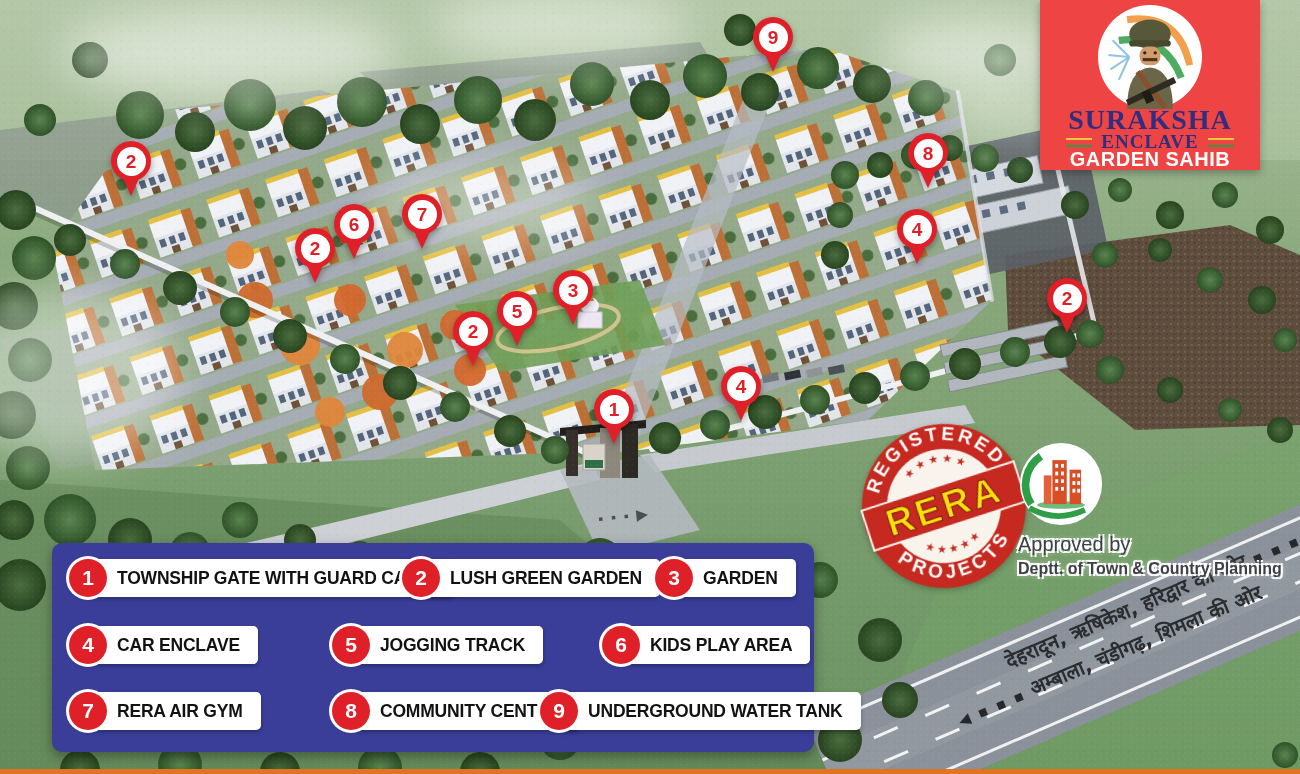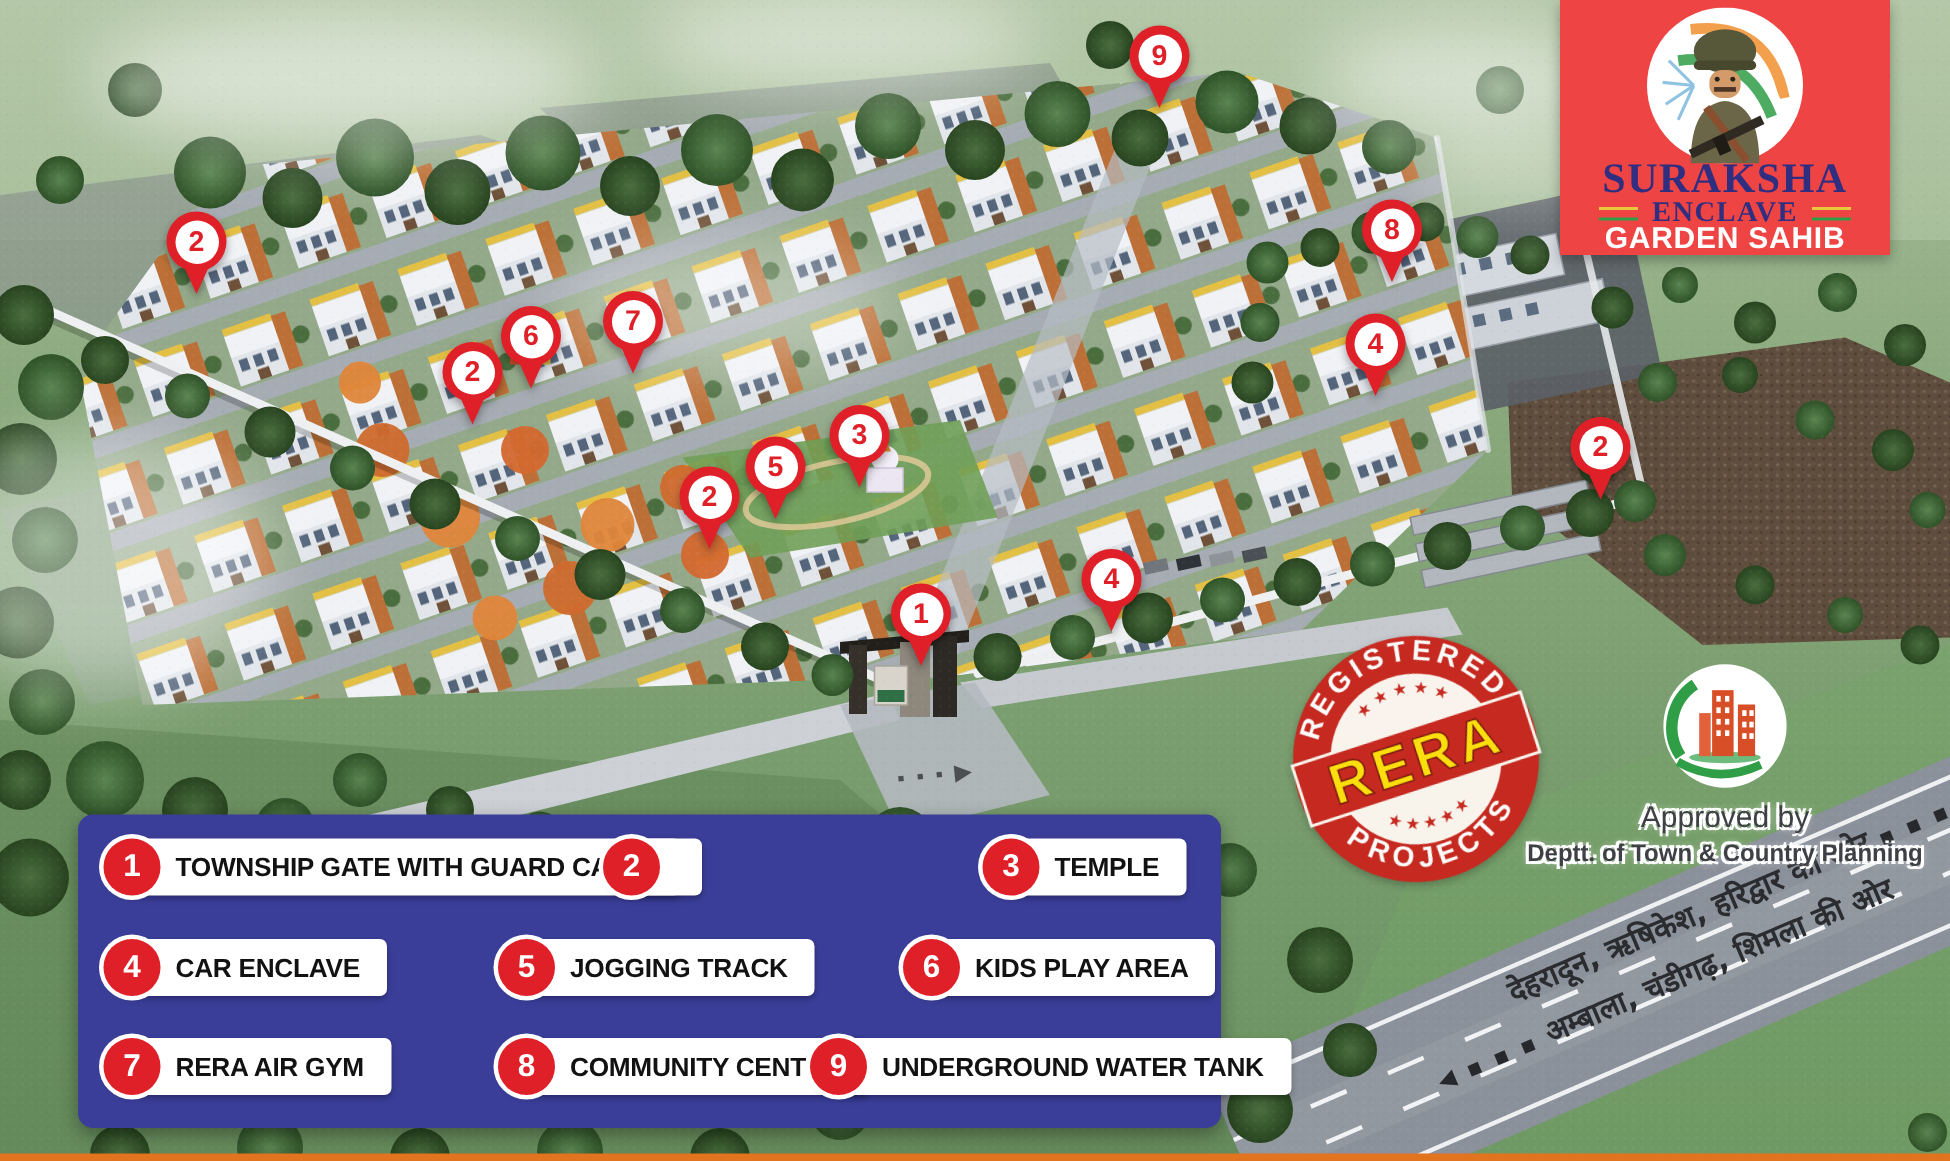--- a/index.html
+++ b/index.html
@@ -38,21 +38,21 @@
             font-weight:bold;font-size:19px;letter-spacing:1px;color:#2f2e80;
             display:flex;align-items:center;justify-content:center;gap:9px;}
   #logo .rule{display:inline-block;width:26px;height:5px;border-top:2px solid #e8c83f;
               border-bottom:2px solid #2e9e46;}
   #logo .t3{position:absolute;left:0;top:148px;width:100%;font-weight:bold;font-size:20px;
             letter-spacing:.5px;color:#ffffff;}
   
   #stamp{position:absolute;left:858px;top:420px;width:172px;height:172px;z-index:6;
          transform:rotate(-13deg);opacity:.97;filter:drop-shadow(0 2px 3px rgba(0,0,0,.25));}
   
-  #badge{position:absolute;left:1018px;top:441px;width:264px;z-index:6;text-align:center;}
+  #badge{position:absolute;left:1018px;top:441px;width:264px;z-index:6;}
   #badge .bline{color:#3e4045;
      text-shadow:-2px -2px 0 #fff,2px -2px 0 #fff,-2px 2px 0 #fff,2px 2px 0 #fff,0 0 6px #fff;}
   #badge .l1{font-size:20px;margin-top:2px;}
   #badge .l2,#badge .l3{font-weight:bold;font-size:16px;line-height:26px;}
   
   .hwlabel{position:absolute;z-index:4;white-space:nowrap;font-weight:bold;font-size:20px;
            color:#2a2c30;transform:rotate(-23deg);transform-origin:left center;
            font-family:"DejaVu Sans","Liberation Sans",sans-serif;}
   .dash-arrow{font-size:15px;letter-spacing:2px;color:#26282c;}
   #gate-arrow{position:absolute;left:598px;top:508px;z-index:4;color:#4b4f52;
@@ -400,24 +400,25 @@
 
   <div id="gate-arrow">▪ ▪ ▪ ▶</div>
 
   <div id="legend">
     <div class="pill" style="left:18px;top:16px;">
         <div class="pill-num">1</div>
         <div class="pill-label">TOWNSHIP GATE WITH GUARD CABIN</div>
       </div>
     <div class="pill" style="left:351px;top:16px;">
         <div class="pill-num">2</div>
+        <div class="pill-label">LUSH GREEN GARDEN</div>
       </div>
     <div class="pill" style="left:604px;top:16px;">
         <div class="pill-num">3</div>
-        <div class="pill-label">TEMPLE</div>
+        <div class="pill-label">GARDEN</div>
       </div>
     <div class="pill" style="left:18px;top:83px;">
         <div class="pill-num">4</div>
         <div class="pill-label">CAR ENCLAVE</div>
       </div>
     <div class="pill" style="left:281px;top:83px;">
         <div class="pill-num">5</div>
         <div class="pill-label">JOGGING TRACK</div>
       </div>
     <div class="pill" style="left:551px;top:83px;">

